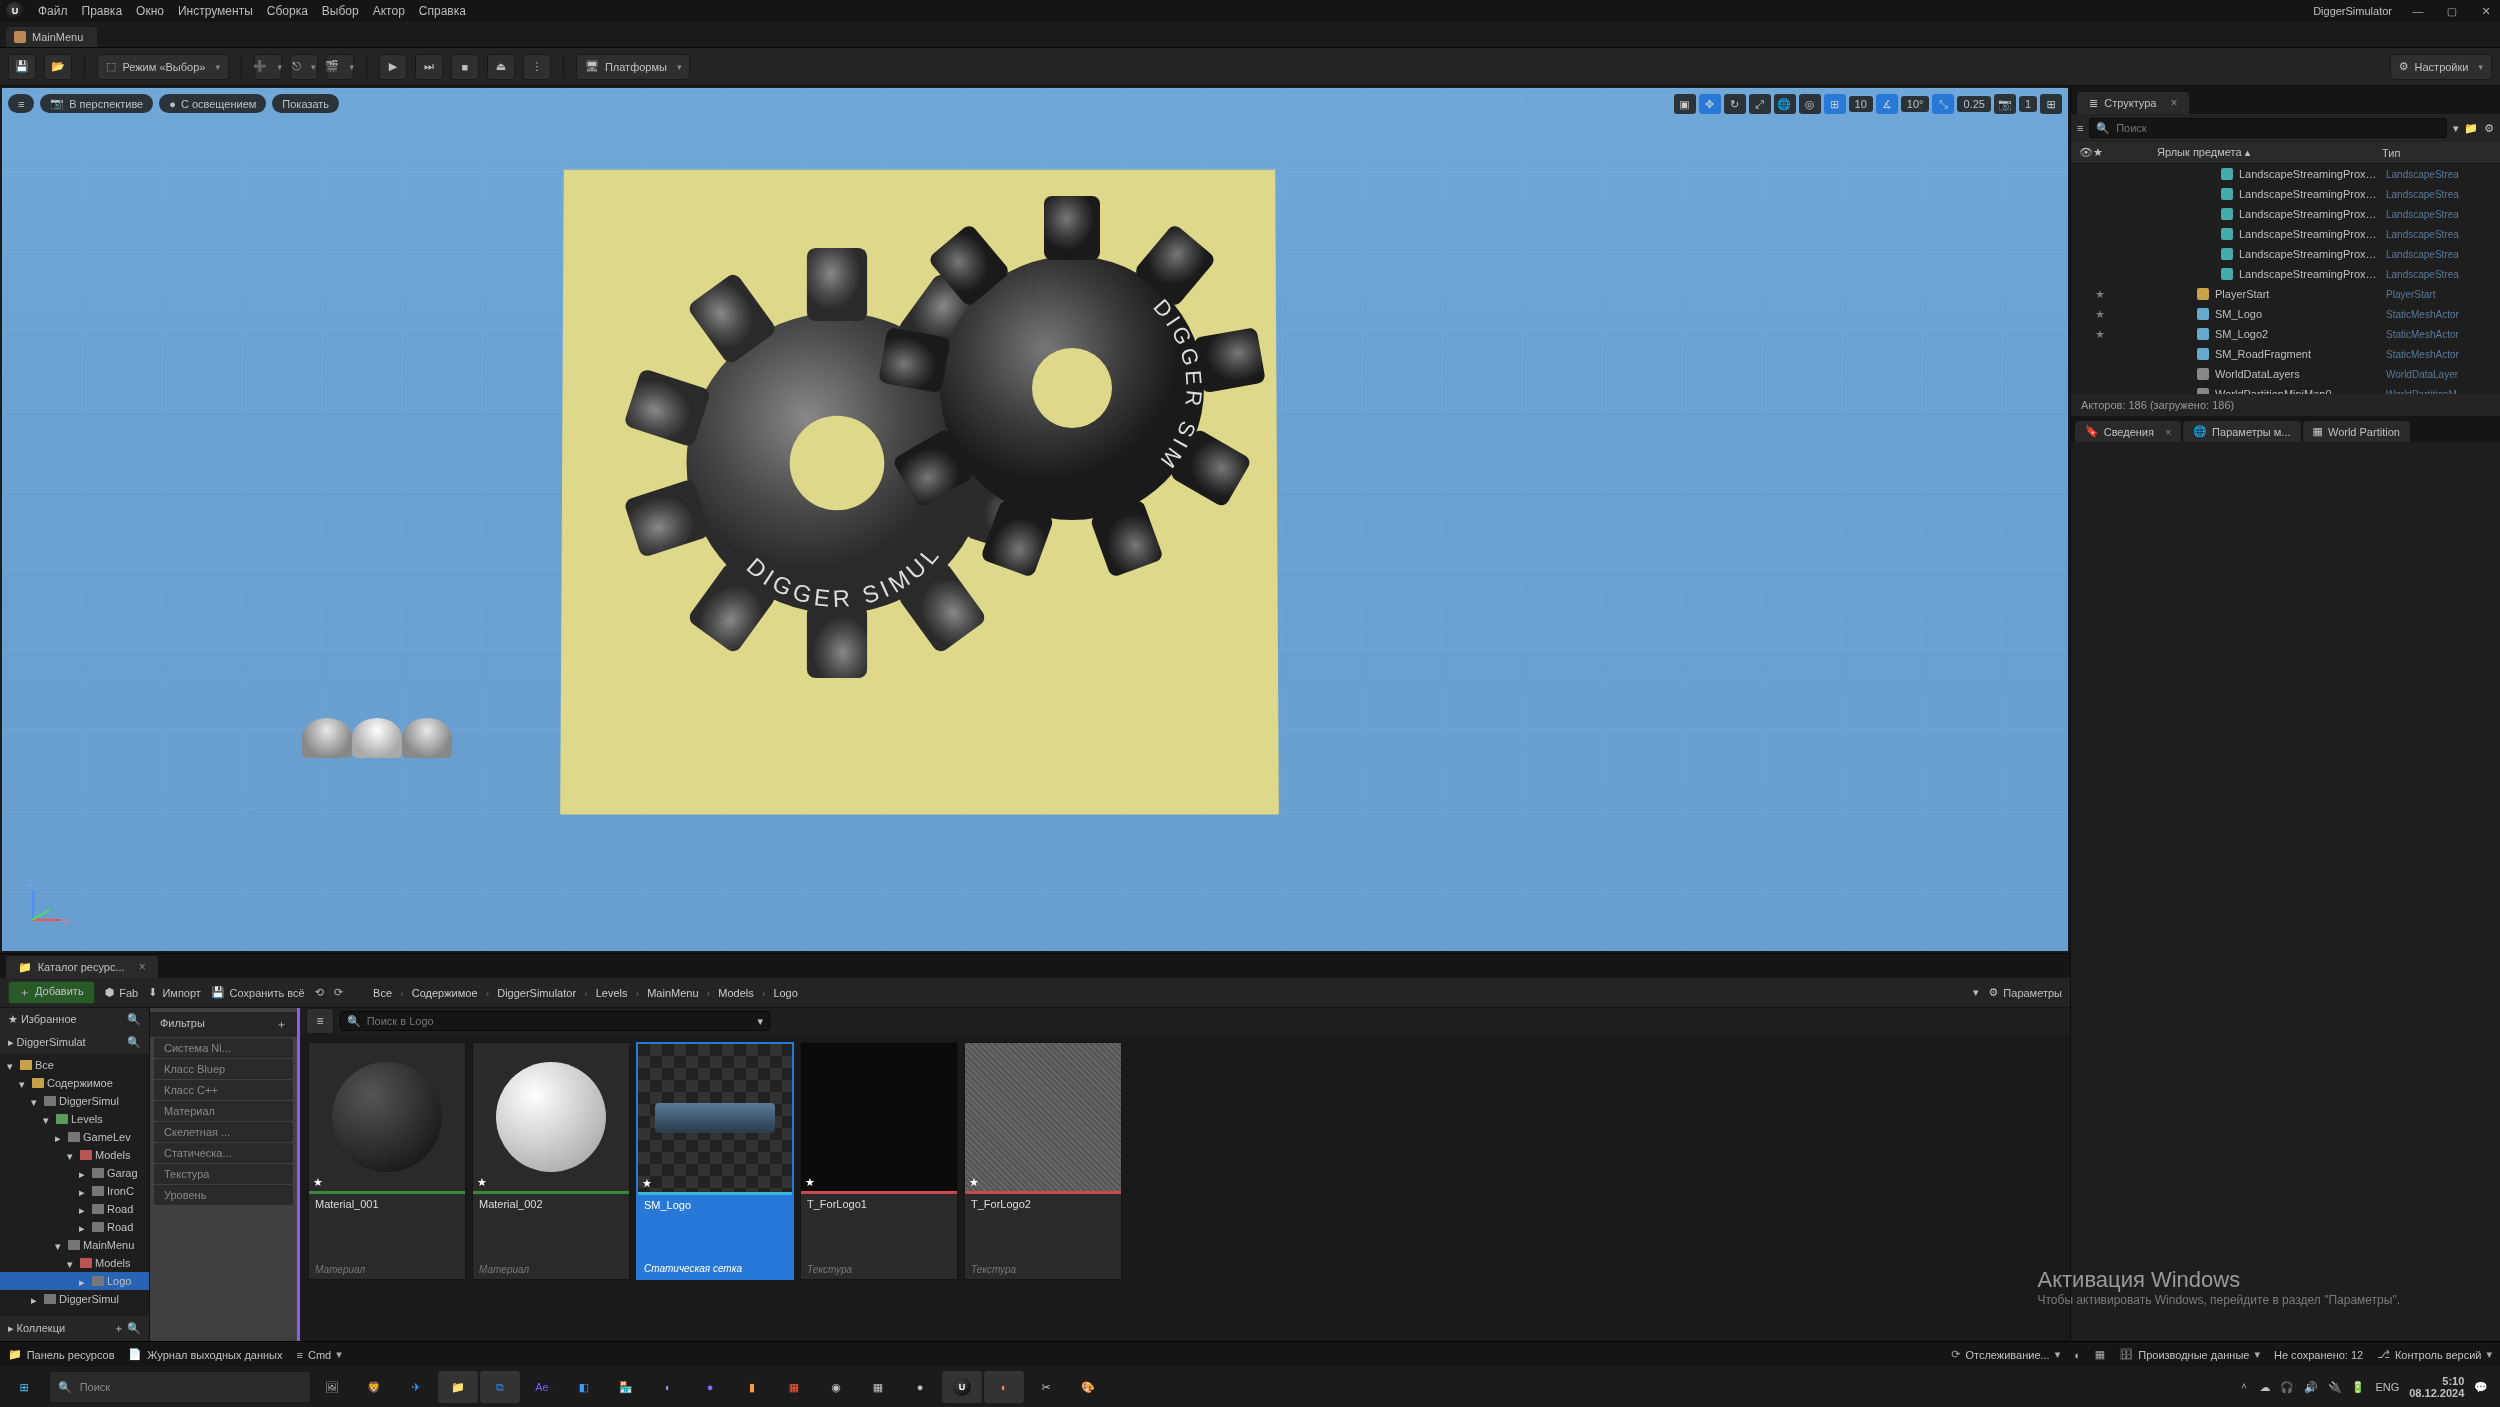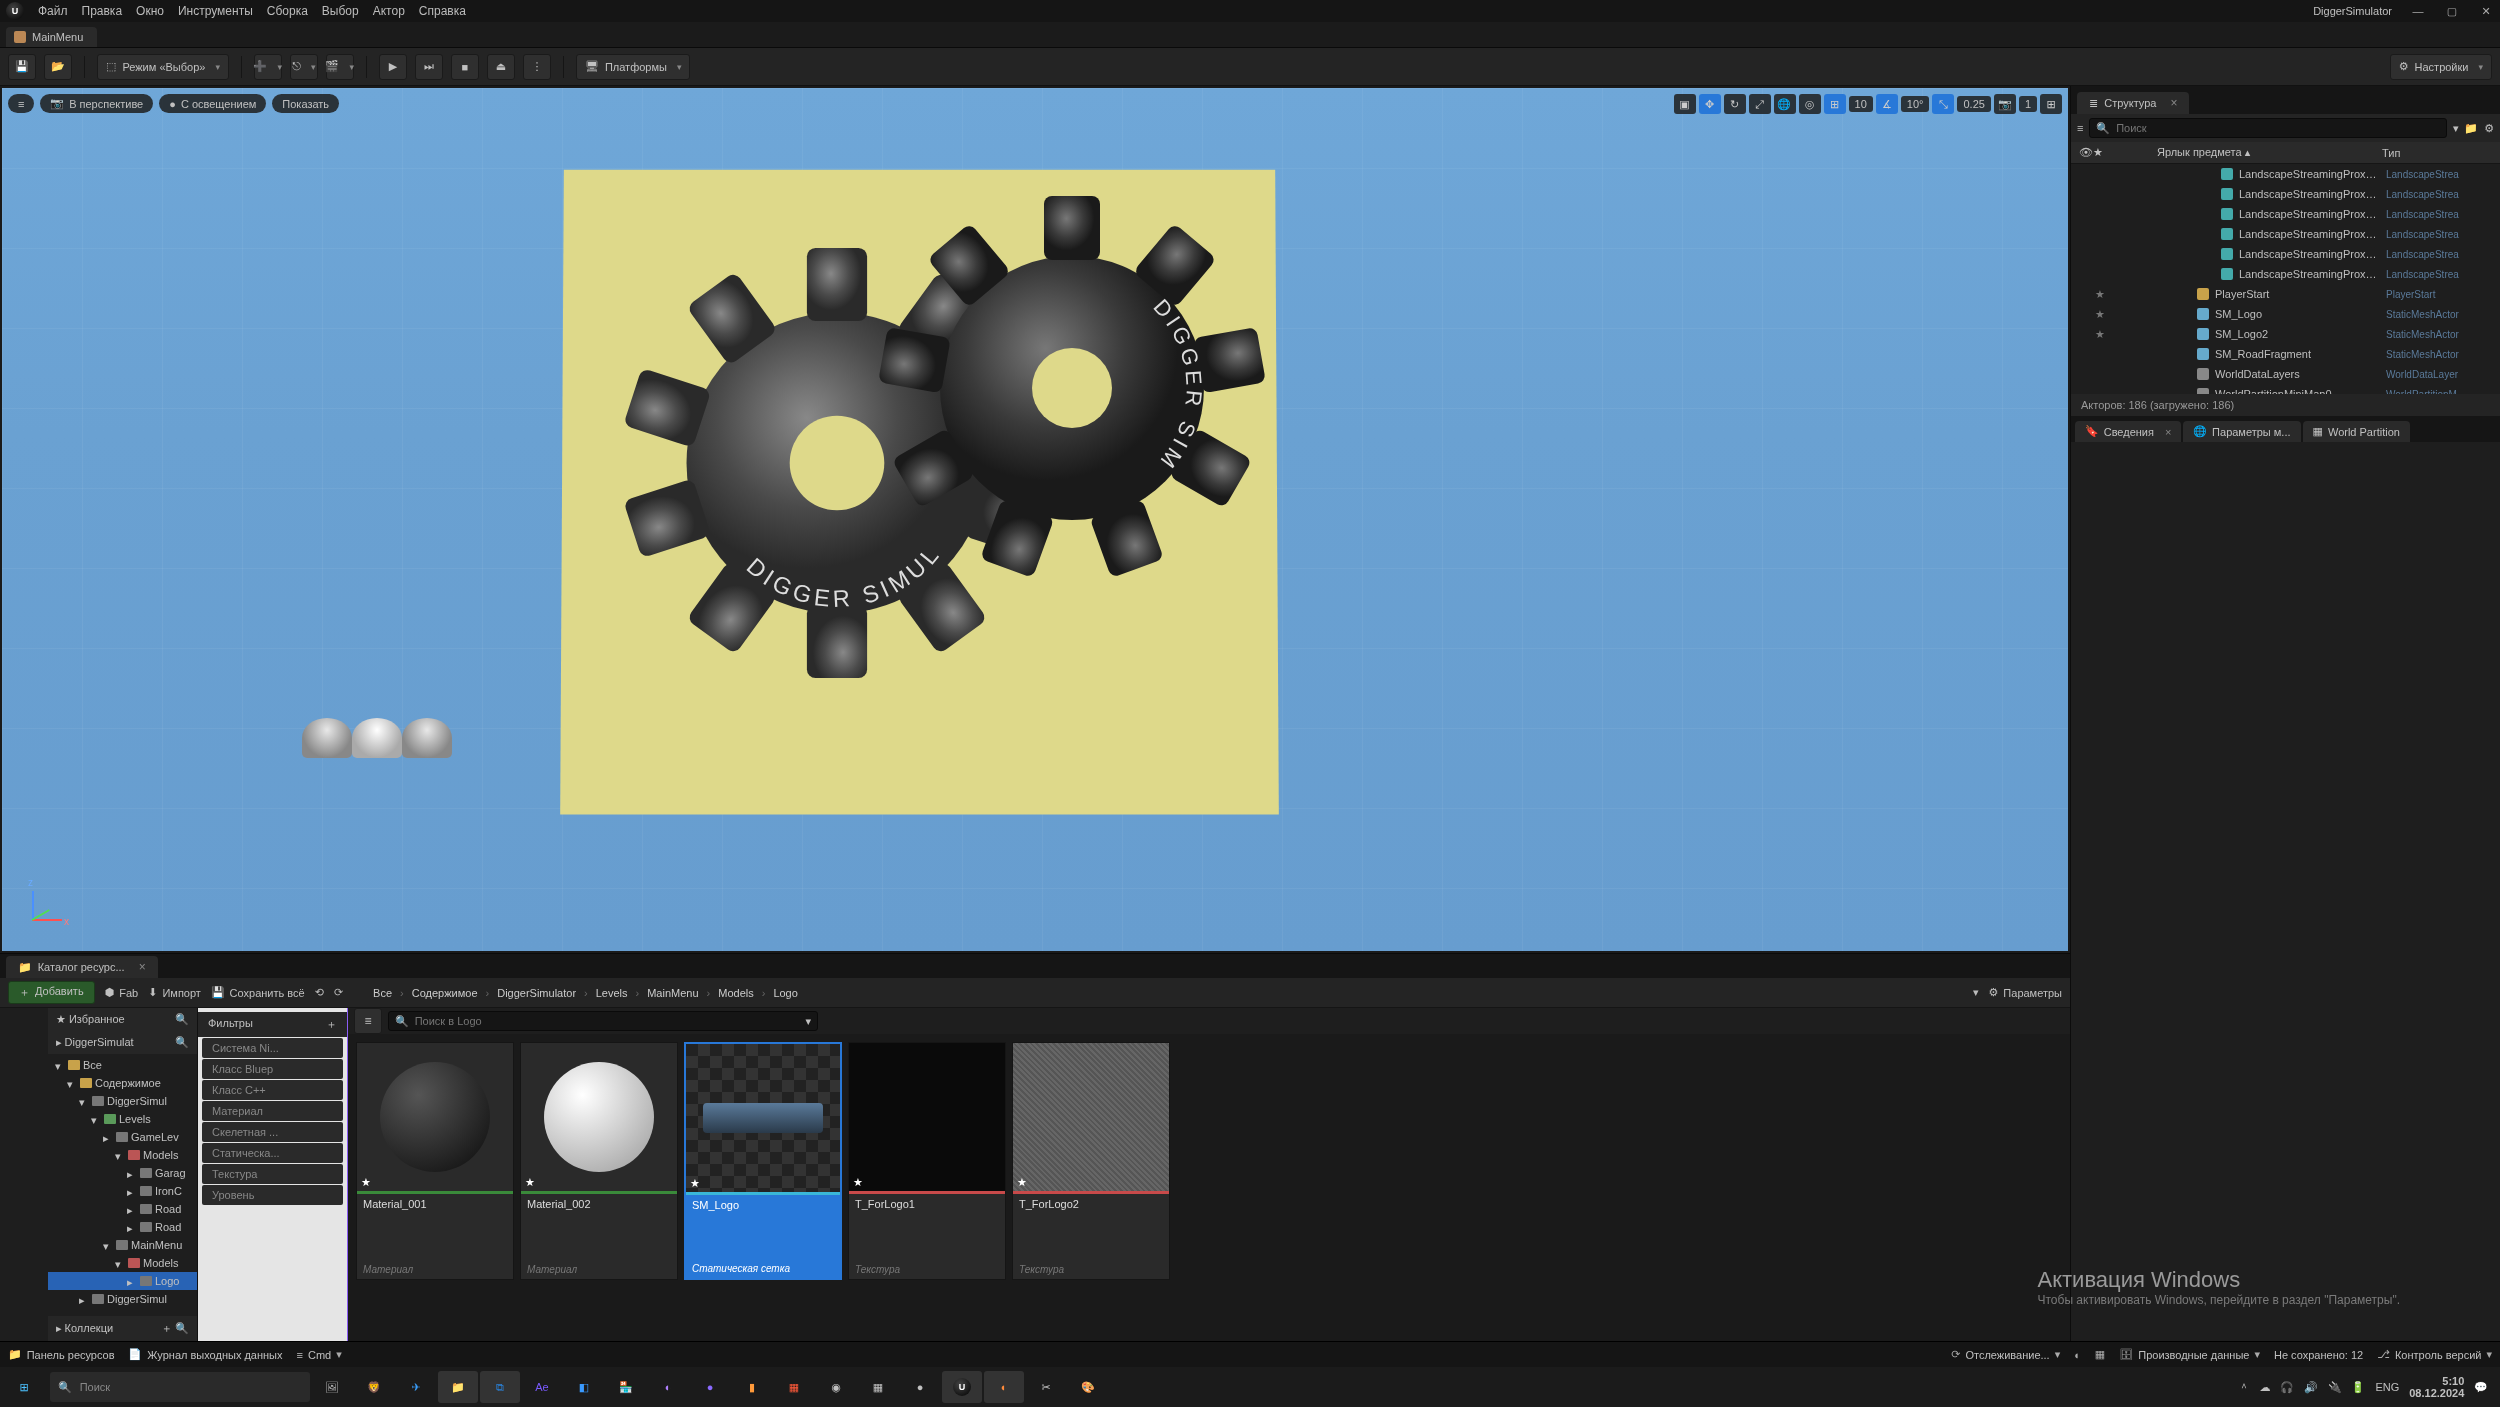--- a/index.html
+++ b/index.html
@@ -80,32 +80,32 @@
 
 .content-browser{ height: 388px; background:#1e1e1e; display:flex; flex-direction:column; border-top:1px solid #0a0a0a;}
 .cb-tabrow{height:24px; background:#151515; display:flex; align-items:flex-end; padding-left:6px;}
 .cb-tabrow .panel-tab{font-size:11px;}
 .cb-toolbar{height:30px; background:#242424; display:flex; align-items:center; padding:0 8px; gap:10px; border-bottom:1px solid #151515;}
 .cb-add{background:#2a5a2a; border:1px solid #1a3a1a; border-radius:3px; padding:3px 10px; display:flex; gap:5px;}
 .cb-link{display:flex; gap:5px; align-items:center; color:#bbb;}
 .breadcrumb{display:flex; gap:8px; align-items:center; color:#ccc; margin-left:20px;}
 .breadcrumb .bc{color:#ccc;}
 .breadcrumb .sep{color:#666;}
-.cb-body{flex:1; display:flex; min-height:0;margin-left:48px;}
+.cb-body{flex:1; display:flex; min-height:0;}
 .cb-sidebar{width:150px; background:#1e1e1e; border-right:1px solid #111; display:flex; flex-direction:column;}
 .cb-side-sec{padding:5px 8px; display:flex; align-items:center; justify-content:space-between; font-size:11px; background:#262626;}
 .cb-tree{flex:1; overflow:auto; padding:2px 0;}
 .cb-tree-row{height:18px; display:flex; align-items:center; padding-left:4px; gap:3px; font-size:11px; white-space:nowrap;}
 .cb-tree-row.selected{background:#2863b5; color:#fff;}
 .cb-tree-row .fold-icon{width:10px; height:10px; display:inline-block;}
 .folder{width:12px; height:10px; background:#777; border-radius:1px; display:inline-block;}
 .folder.gold{background:#c8a24a;}
 .folder.green{background:#5a9a5a;}
 .folder.red{background:#b55;}
-.cb-filters{width:150px; background:#e5e5e5; border-right:1px solid #8b5cf6; padding:4px 0;}
+.cb-filters{width:150px; background:#404040; border-right:3px solid #8b5cf6; padding:4px 0;}
 .cb-filter-head{padding:5px 10px; background:#262626; display:flex; justify-content:space-between;}
 .cb-filter-item{padding:4px 10px; color:#888; font-size:11px; background:#2a2a2a; margin:1px 4px; border-radius:2px;}
 .cb-assets{flex:1; display:flex; flex-direction:column;}
 .cb-asset-toolbar{height:26px; display:flex; align-items:center; padding:0 6px; gap:6px; background:#1e1e1e;}
 .cb-asset-grid{flex:1; display:flex; gap:6px; padding:8px; align-items:flex-start; background:#1a1a1a;}
 .asset-tile{width:158px; height:238px; background:#2a2a2a; border:1px solid #151515; display:flex; flex-direction:column;}
 .asset-tile.selected{border:2px solid #2878d8;}
 .asset-thumb{height:148px; background:#333; position:relative; display:flex; align-items:center; justify-content:center;}
 .asset-meta{flex:1; padding:4px 6px; font-size:11px; display:flex; flex-direction:column; gap:2px;}
 .asset-meta .aname{color:#ddd;}

